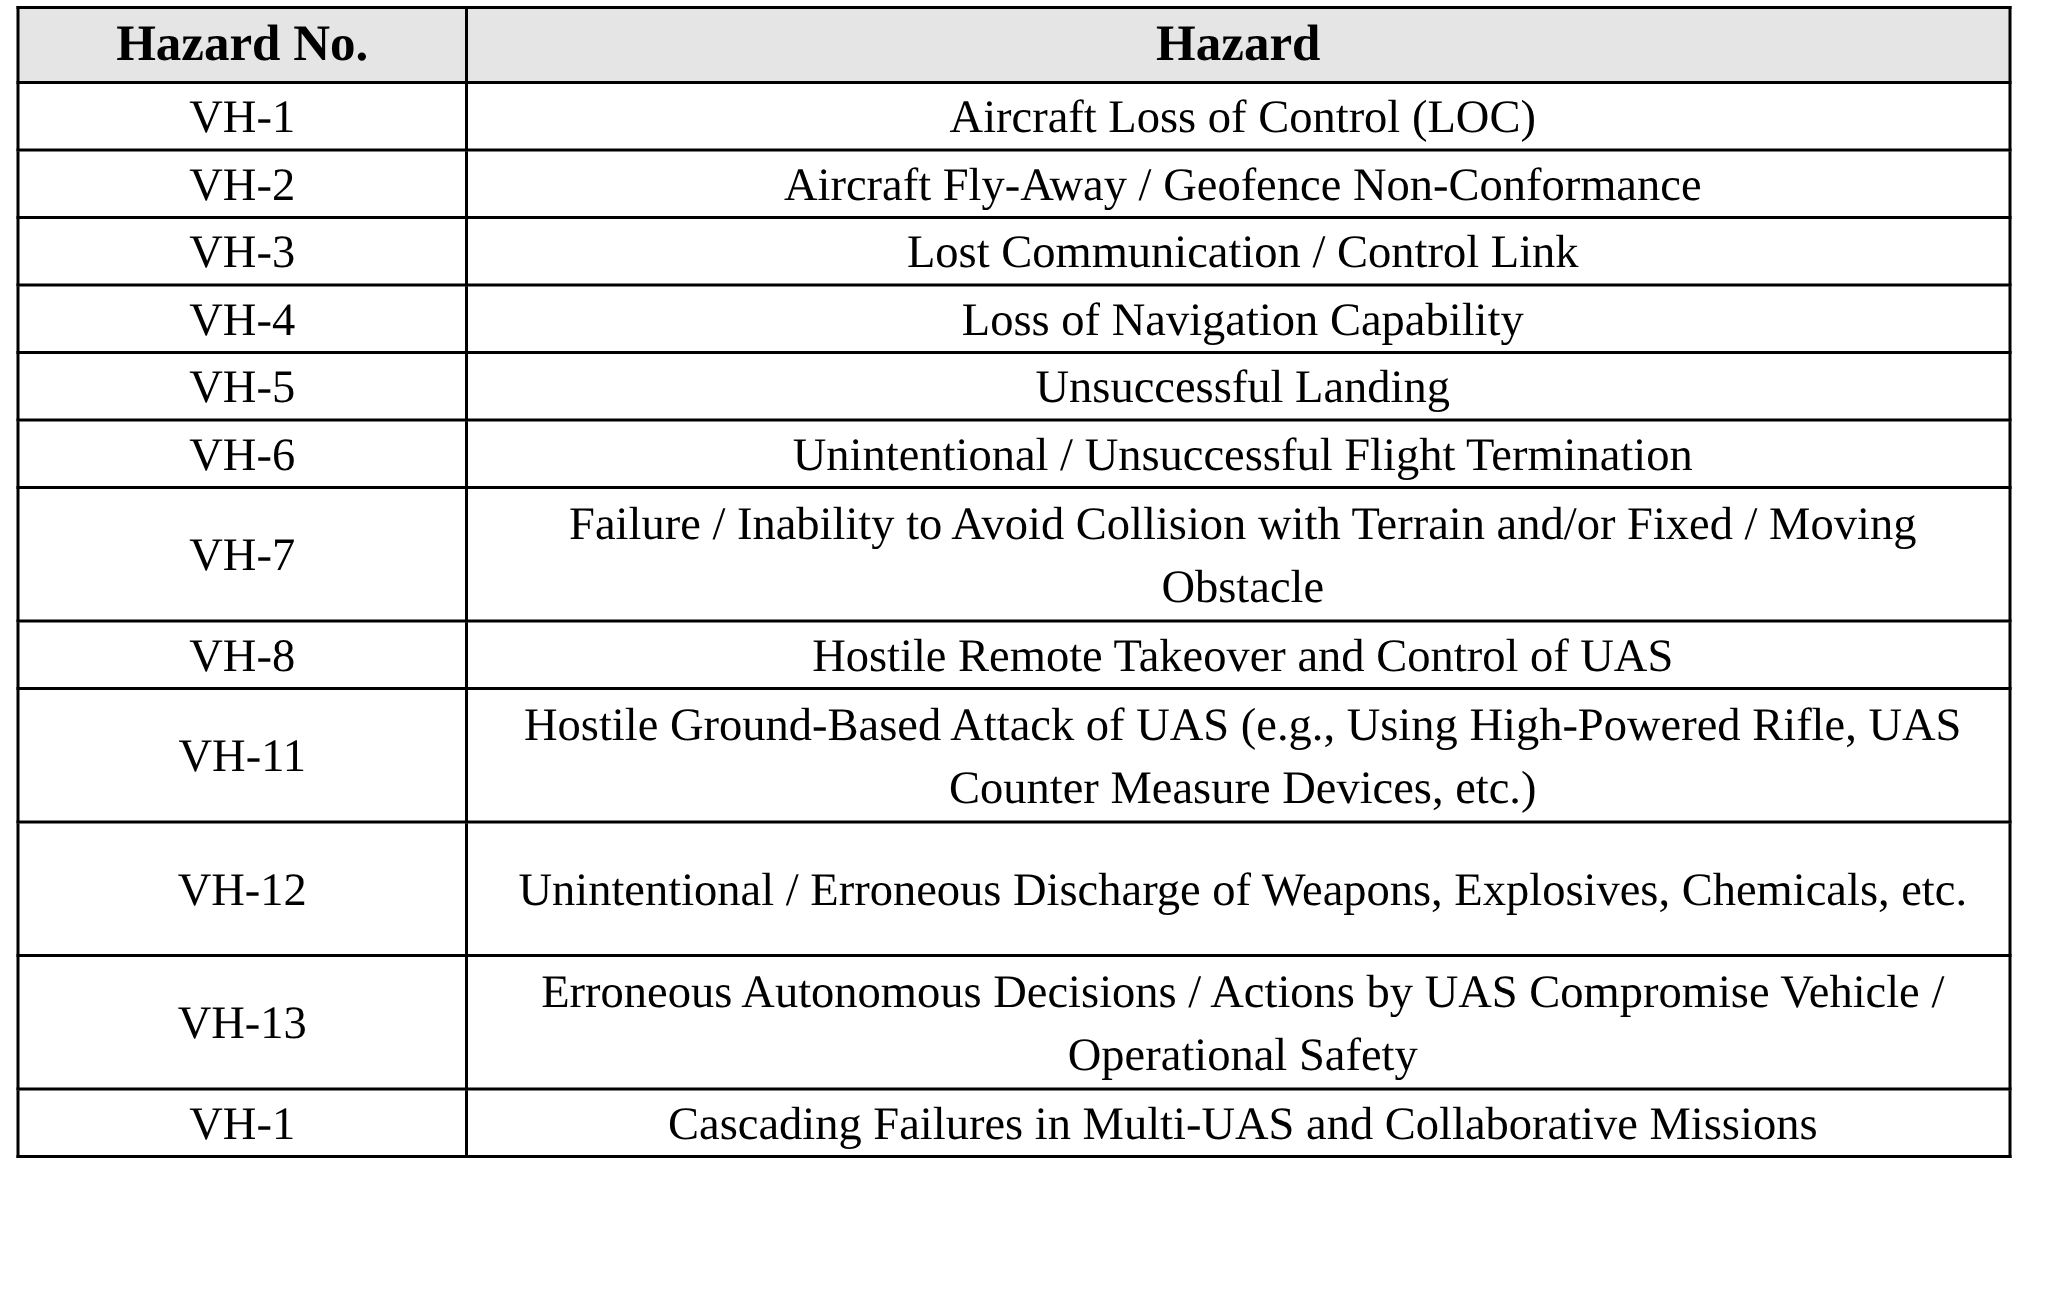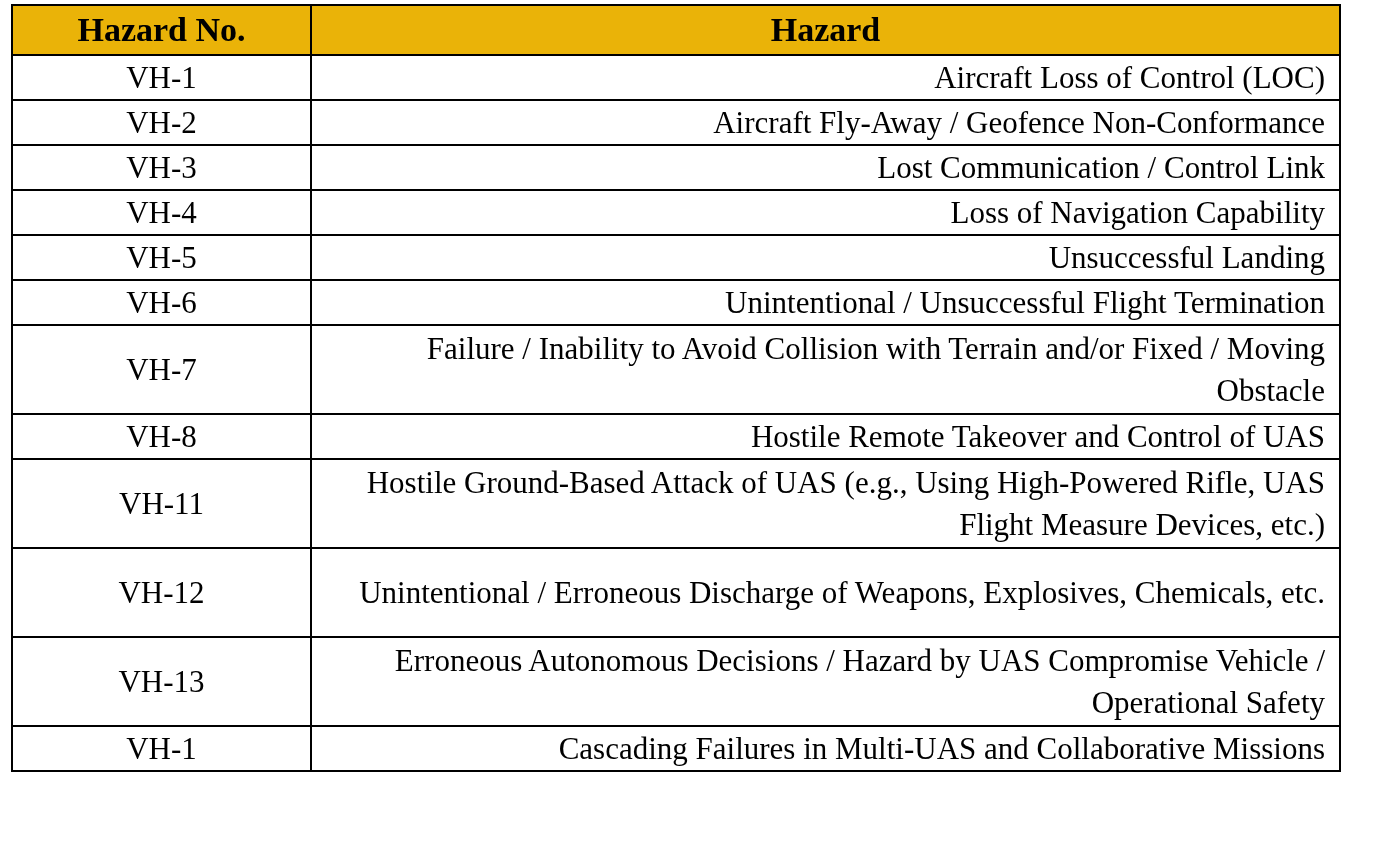--- a/index.html
+++ b/index.html
@@ -5,26 +5,26 @@
   html, body { margin:0; padding:0; background:#ffffff; }
   body { width:1373px; height:868px; overflow:hidden; position:relative; }
   table {
     position:absolute; left:11px; top:4px;
     width:1330px; border-collapse:collapse;
     font-family:"Liberation Serif", "DejaVu Serif", serif;
     color:#000;
   }
   th, td { border:2px solid #000; padding:0; }
   th {
-    background:#eab308; font-weight:bold; font-size:34px;
+    background:#e5e5e5; font-weight:bold; font-size:34px;
     height:48px; text-align:center; line-height:40px;
   }
   td { font-size:31px; line-height:42px; }
   td.num { text-align:center; width:297px; }
-  td.haz { text-align:right; padding-left:20px; padding-right:14px; }
+  td.haz { text-align:center; padding-left:20px; padding-right:14px; }
   tr.r1 td { height:43px;margin-top:48px; }
   tr.r2 td { height:87px; }
 </style>
 </head>
 <body>
 
 <table>
   <thead>
     <tr>
       <th style="width:297px">Hazard No.</th>
@@ -59,28 +59,28 @@
     <tr class="r2">
       <td class="num">VH-7</td>
       <td class="haz">Failure / Inability to Avoid Collision with Terrain and/or Fixed / Moving Obstacle</td>
     </tr>
     <tr class="r1">
       <td class="num">VH-8</td>
       <td class="haz">Hostile Remote Takeover and Control of UAS</td>
     </tr>
     <tr class="r2">
       <td class="num">VH-11</td>
-      <td class="haz">Hostile Ground-Based Attack of UAS (e.g., Using High-Powered Rifle, UAS Flight Measure Devices, etc.)</td>
+      <td class="haz">Hostile Ground-Based Attack of UAS (e.g., Using High-Powered Rifle, UAS Counter Measure Devices, etc.)</td>
     </tr>
     <tr class="r2">
       <td class="num">VH-12</td>
       <td class="haz">Unintentional / Erroneous Discharge of Weapons, Explosives, Chemicals, etc.</td>
     </tr>
     <tr class="r2">
       <td class="num">VH-13</td>
-      <td class="haz">Erroneous Autonomous Decisions / Hazard by UAS Compromise Vehicle / Operational Safety</td>
+      <td class="haz">Erroneous Autonomous Decisions / Actions by UAS Compromise Vehicle / Operational Safety</td>
     </tr>
     <tr class="r1">
       <td class="num">VH-1</td>
       <td class="haz">Cascading Failures in Multi-UAS and Collaborative Missions</td>
     </tr>
   </tbody>
 </table>
 
 </body></html>

